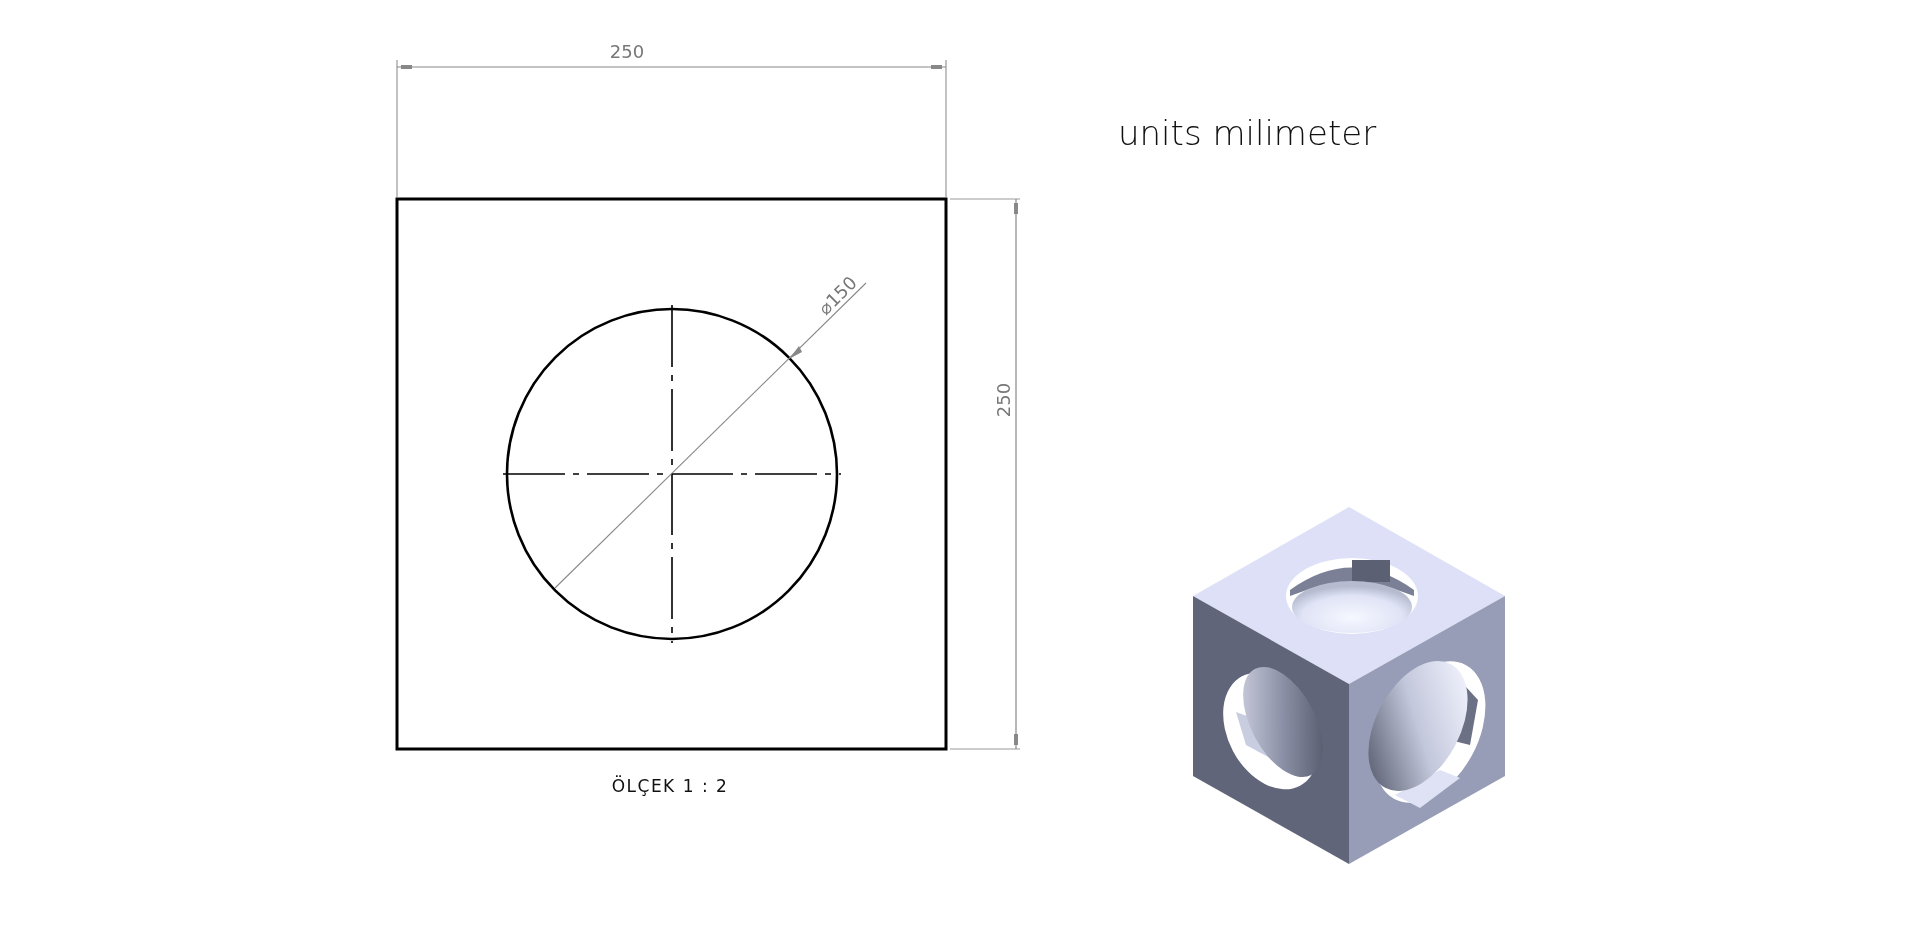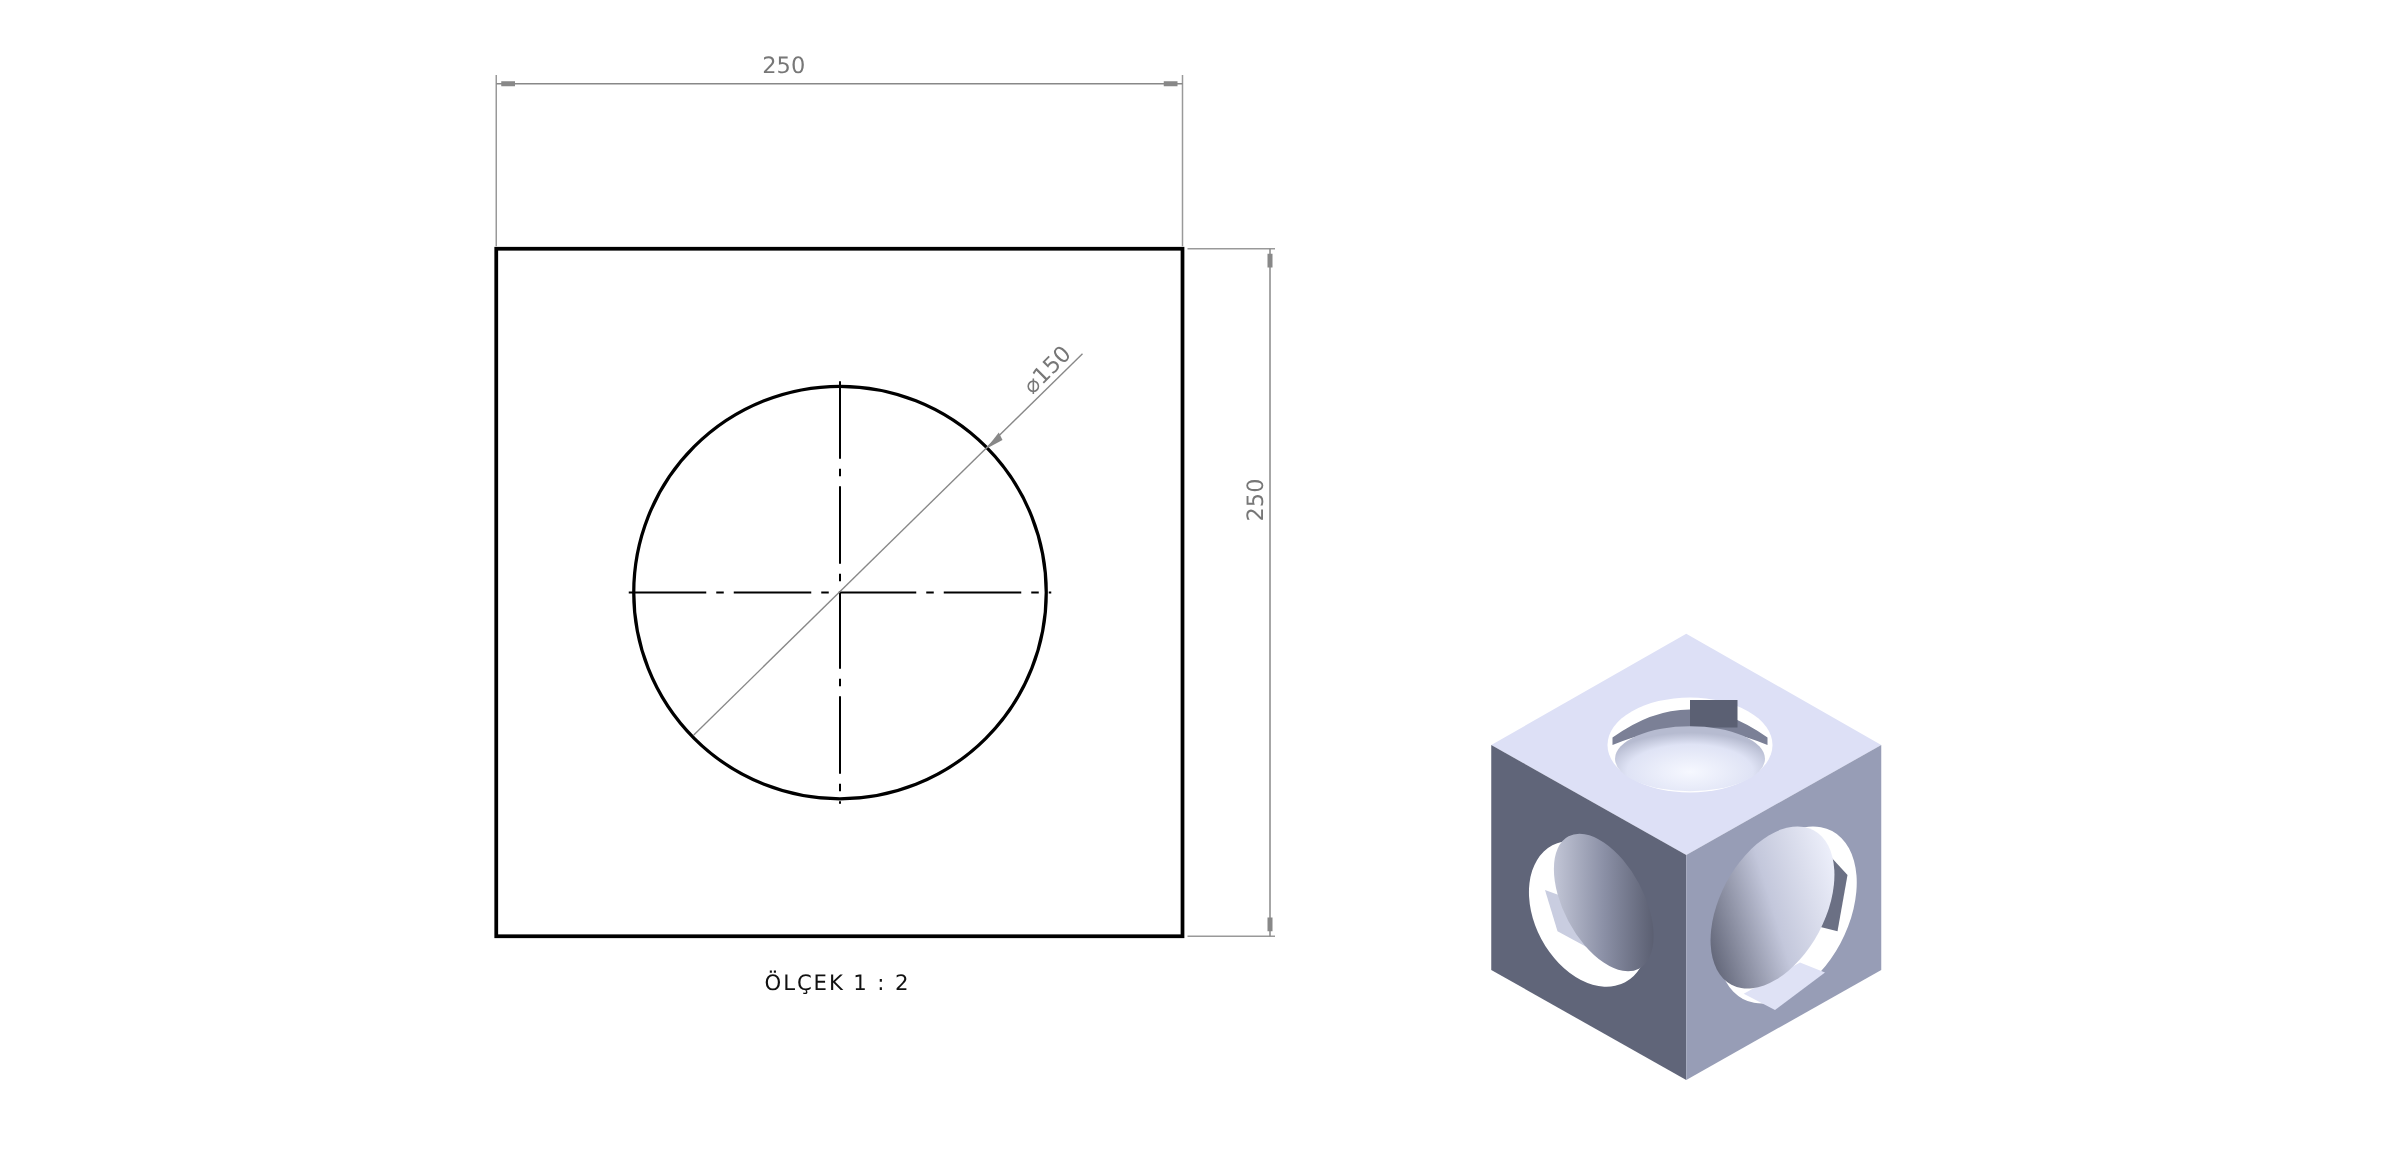--- a/index.html
+++ b/index.html
@@ -88,13 +88,14 @@
     <g>
       <ellipse cx="1430" cy="732" rx="48" ry="76" transform="rotate(28 1430 732)" fill="#ffffff"></ellipse>
       <path d="M1455,675 L1478,700 L1470,745 L1450,740 Z" fill="#6b7084"></path>
       <path d="M1395,795 L1440,770 L1460,778 L1420,808 Z" fill="#dfe2f5"></path>
       <ellipse cx="1418" cy="726" rx="42" ry="70" transform="rotate(28 1418 726)" fill="url(#sphereRight)"></ellipse>
     </g>
   </g>
 </svg>
 
 <div class="note">
+  <div>units milimeter</div>
 </div>
 
 </body></html>

